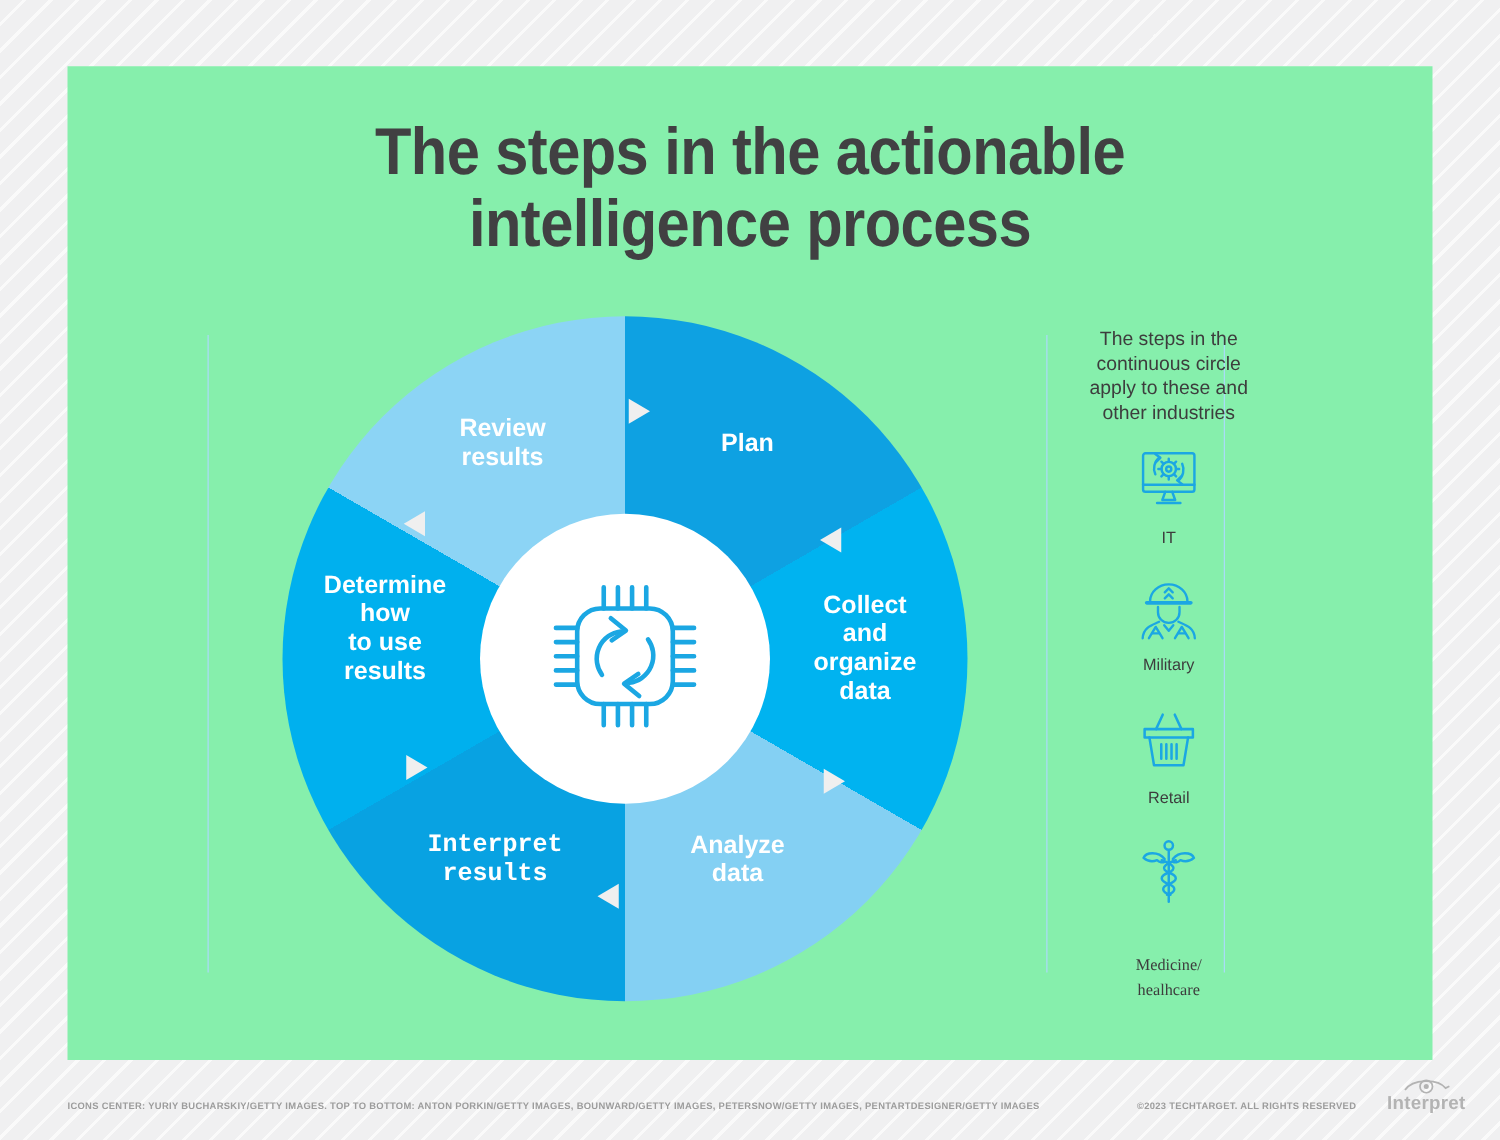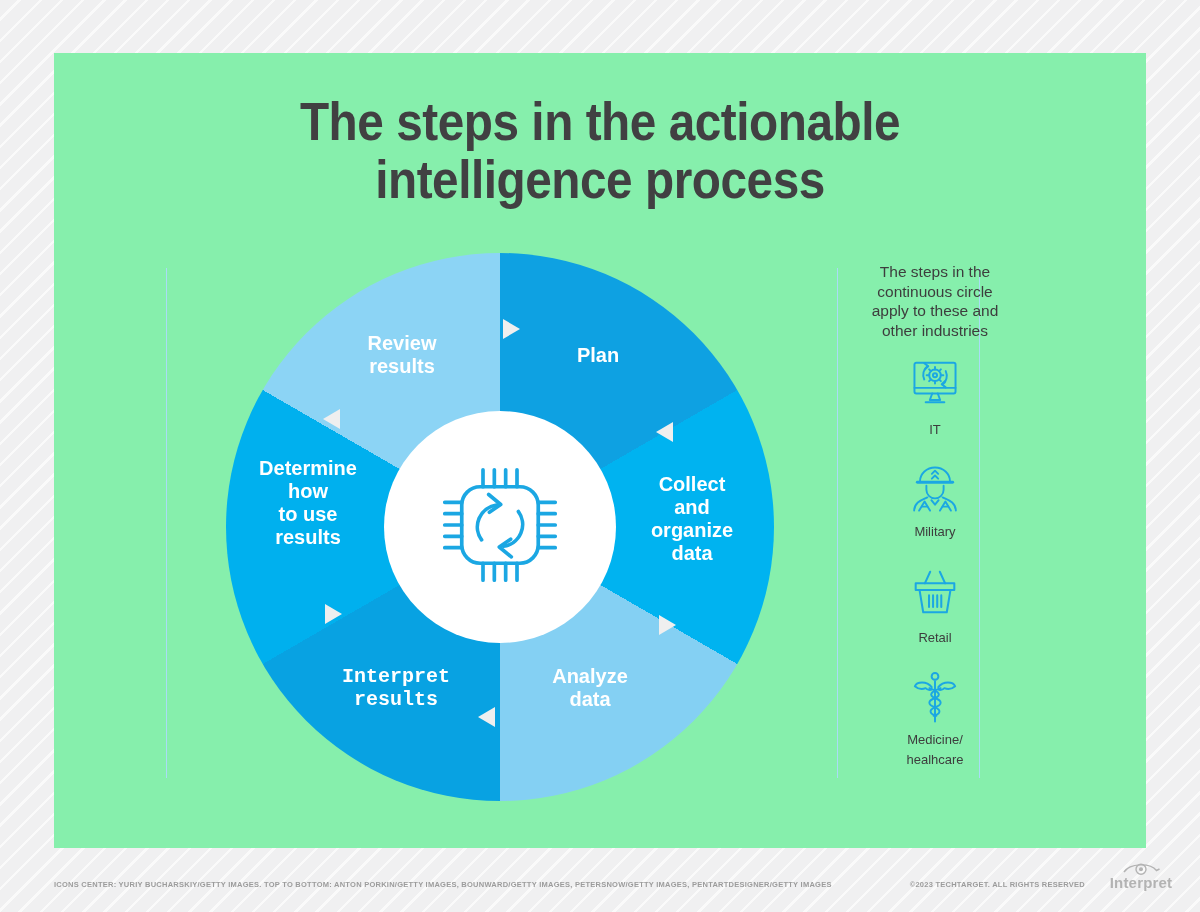--- a/index.html
+++ b/index.html
@@ -74,21 +74,21 @@
     text-align:center; font-size:15.5px; line-height:19.5px;
     color: var(--text-dark,#3d3d3d); white-space:pre-line;
   }
   .ind-icon  { position:absolute; left:0; width:100%; text-align:center; }
   .ind-label { position:absolute; left:0; width:100%; text-align:center;
                font-size:13px; line-height:20px; color: var(--text-dark,#3d3d3d);
                white-space:pre-line; }
   .pos-it-icon  { top:96px;  }  .pos-it-lab   { top:158px; }
   .pos-mil-icon { top:196px; }  .pos-mil-lab  { top:260px; }
   .pos-ret-icon { top:302px; }  .pos-ret-lab  { top:366px; }
-  .pos-med-icon { top:406px; }  .pos-med-lab  { top:468px; }
+  .pos-med-icon { top:406px; }  .pos-med-lab  { top:500px;font-family:Liberation Serif, serif; }
 
   
   .credits {
     position:absolute; left:54px; top:880px;
     font-size:7.5px; font-weight:bold; letter-spacing:0.25px;
     color: var(--footer-gray,#9c9c9c);
   }
   .copyright {
     position:absolute; right:115px; top:880px;
     font-size:7.5px; font-weight:bold; letter-spacing:0.25px;

